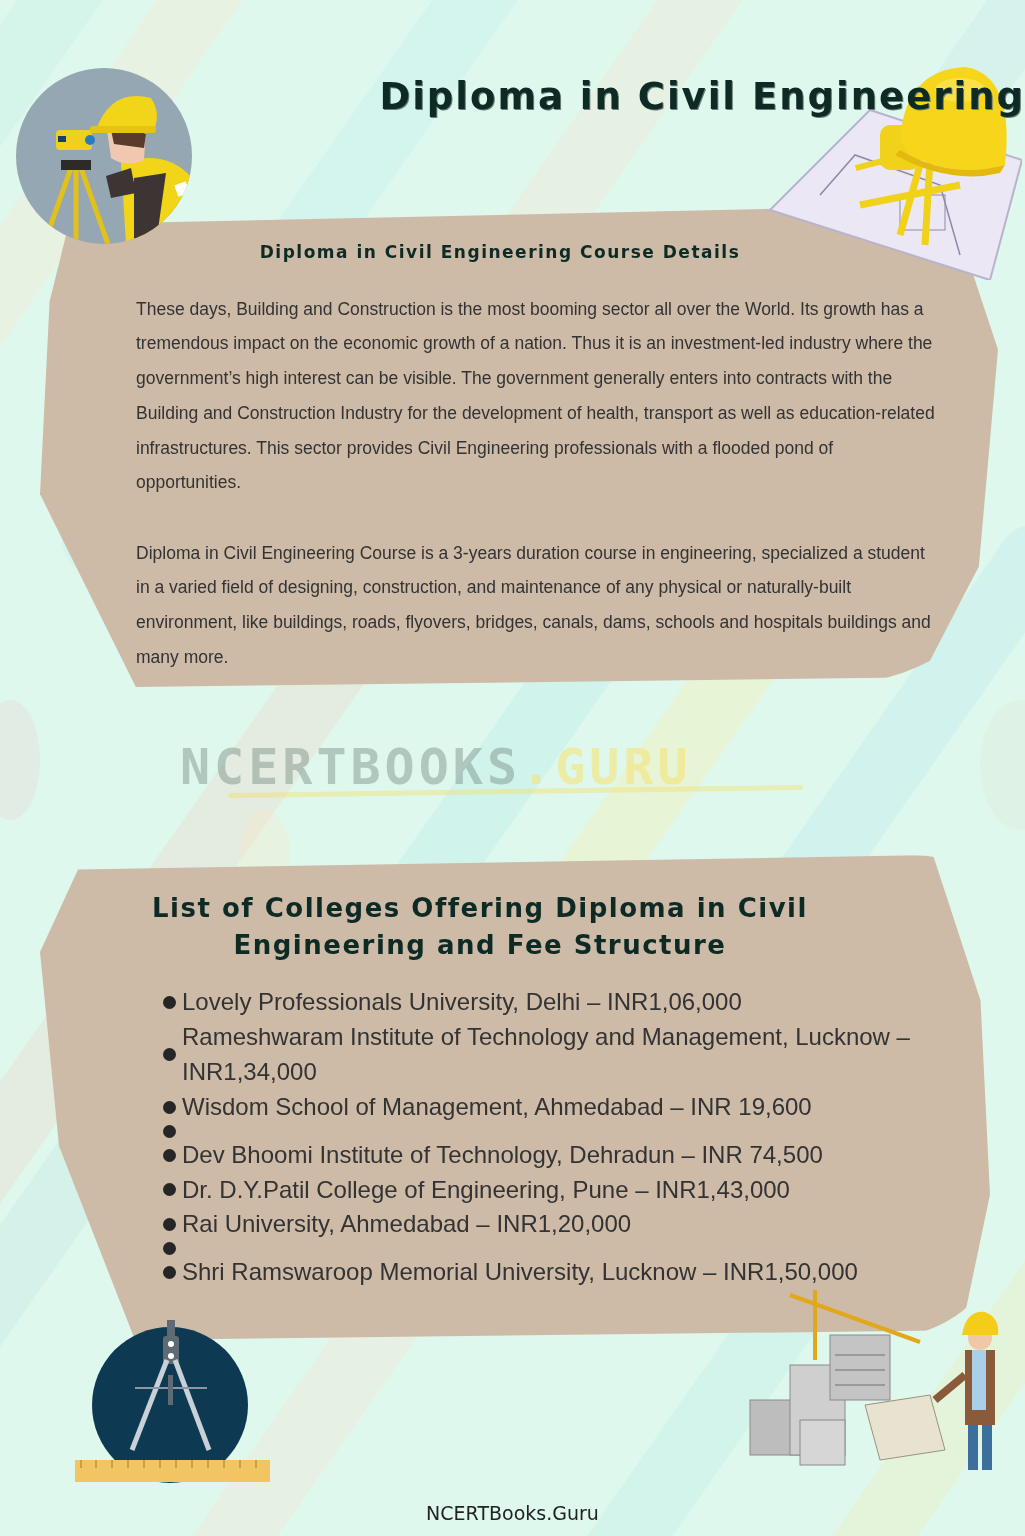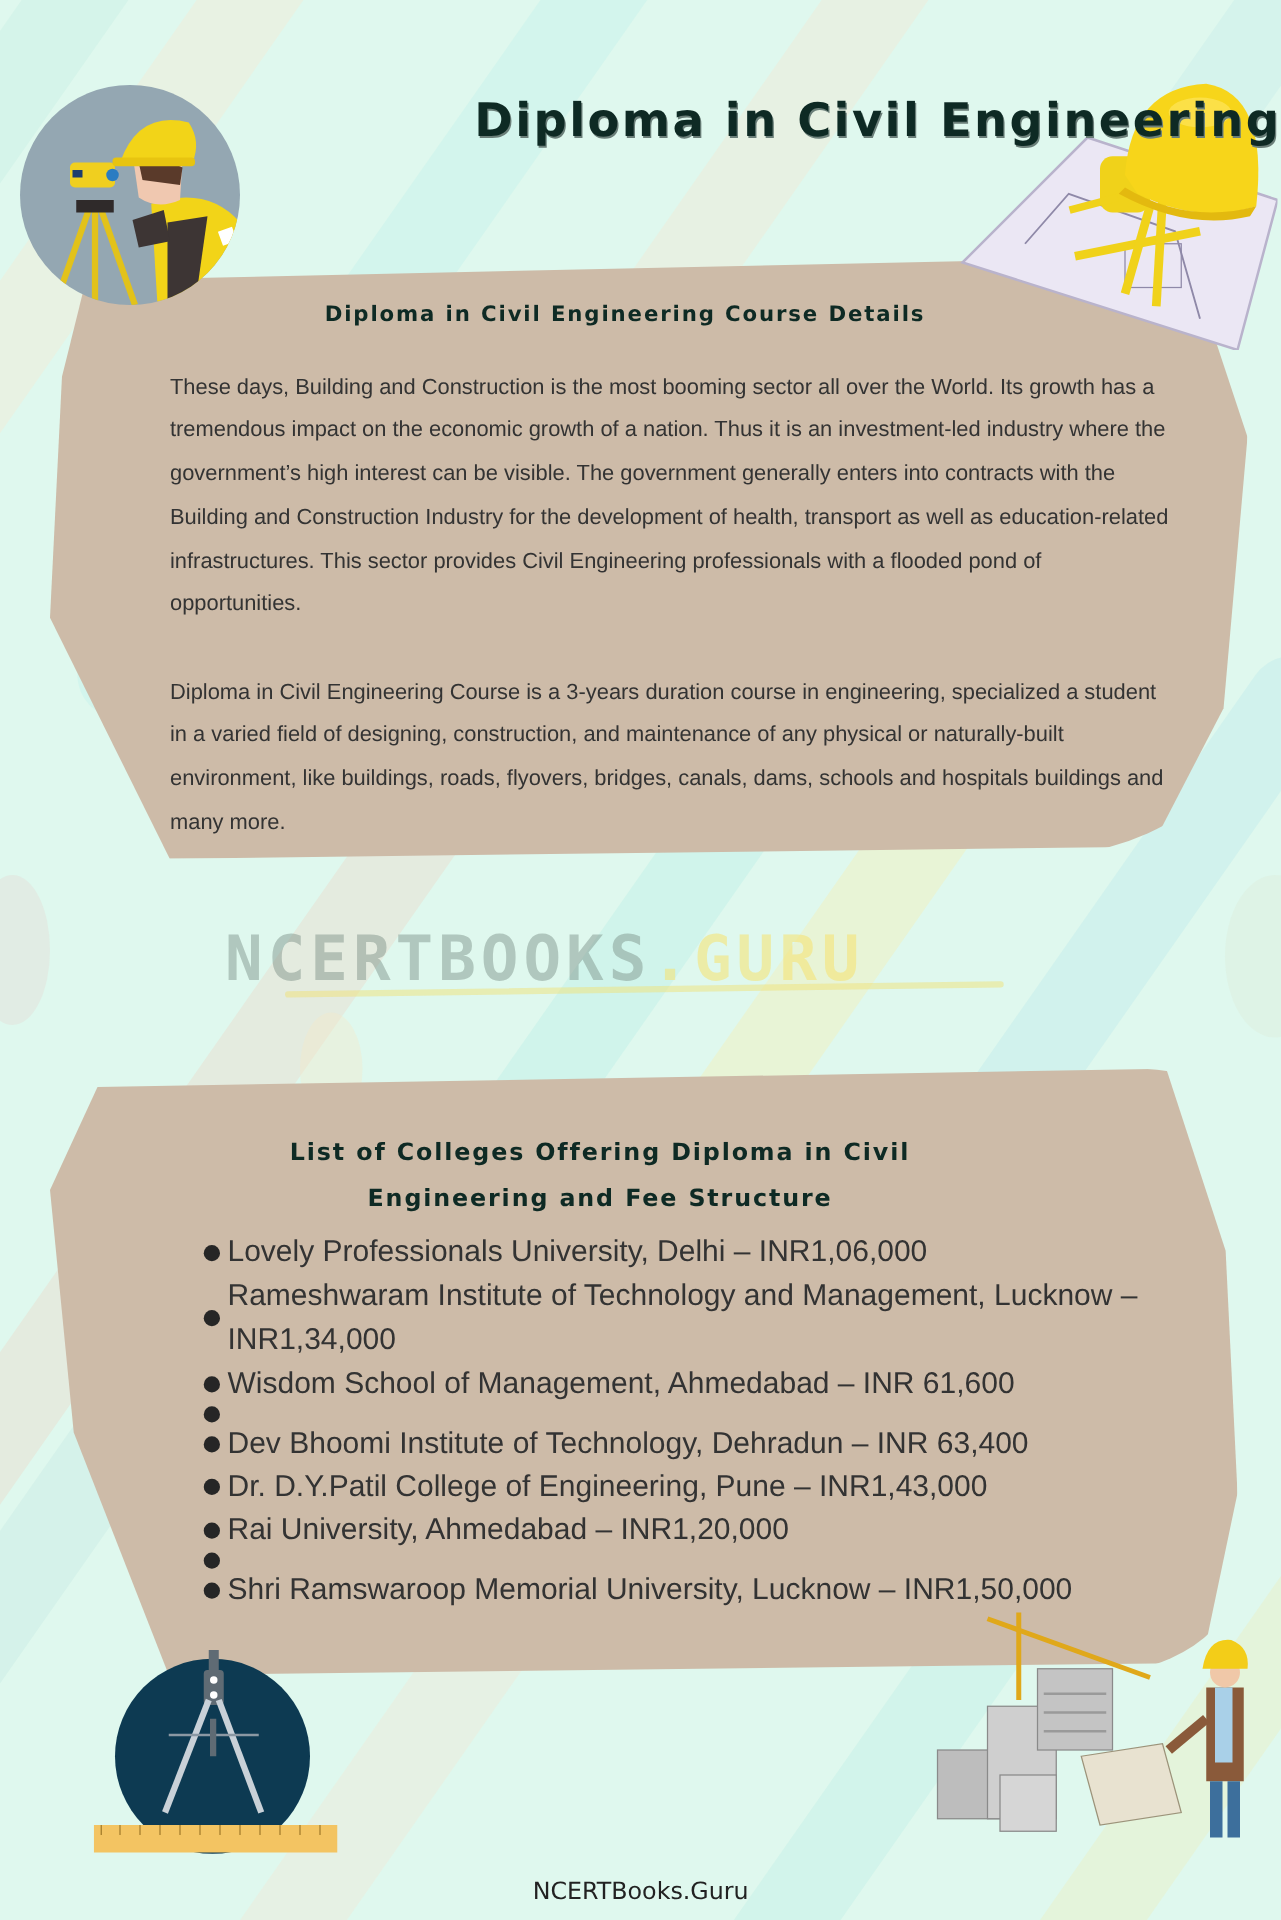--- a/index.html
+++ b/index.html
@@ -35,21 +35,21 @@
     border-radius: 50px 80px 120px 60px / 30px 40px 80px 40px;
     clip-path: polygon(4% 3%, 94% 0%, 99% 30%, 100% 70%, 97% 98%, 10% 100%, 2% 60%, 0% 20%);
   }
 
   .section-title {
     position: absolute; z-index: 3; text-align: center;
     font-family: "DejaVu Sans", sans-serif; font-weight: bold;
     color: #0e2a24; letter-spacing: 1.5px;
   }
   .course-title { top: 228px; left: 150px; width: 700px; font-size: 17px; }
-  .colleges-title { top: 888px; left: 140px; width: 680px; font-size: 19px; line-height: 37px; }
+  .colleges-title { top: 868px; left: 140px; width: 680px; font-size: 26px; line-height: 37px; }
 
   .body-text {
     position: absolute; z-index: 3; color: #333;
     font-size: 17.5px; line-height: 34.8px;
   }
   .para-1 { top: 274px; left: 136px; width: 800px; }
   .para-2 { top: 518px; left: 136px; width: 800px; }
 
   .college-list {
     position: absolute; z-index: 3; top: 985px; left: 163px; width: 780px;
@@ -172,28 +172,28 @@
   <li>
       <span class="bullet"></span>
       <span>Lovely Professionals University, Delhi – INR1,06,000</span>
     </li>
   <li>
       <span class="bullet"></span>
       <span>Rameshwaram Institute of Technology and Management, Lucknow – INR1,34,000</span>
     </li>
   <li>
       <span class="bullet"></span>
-      <span>Wisdom School of Management, Ahmedabad – INR 61,600</span>
-    </li>
-  <li>
-      <span class="bullet"></span>
-    </li>
-  <li>
-      <span class="bullet"></span>
-      <span>Dev Bhoomi Institute of Technology, Dehradun – INR 63,400</span>
+      <span>Wisdom School of Management, Ahmedabad – INR 19,600</span>
+    </li>
+  <li>
+      <span class="bullet"></span>
+    </li>
+  <li>
+      <span class="bullet"></span>
+      <span>Dev Bhoomi Institute of Technology, Dehradun – INR 74,500</span>
     </li>
   <li>
       <span class="bullet"></span>
       <span>Dr. D.Y.Patil College of Engineering, Pune – INR1,43,000</span>
     </li>
   <li>
       <span class="bullet"></span>
       <span>Rai University, Ahmedabad – INR1,20,000</span>
     </li>
   <li>

